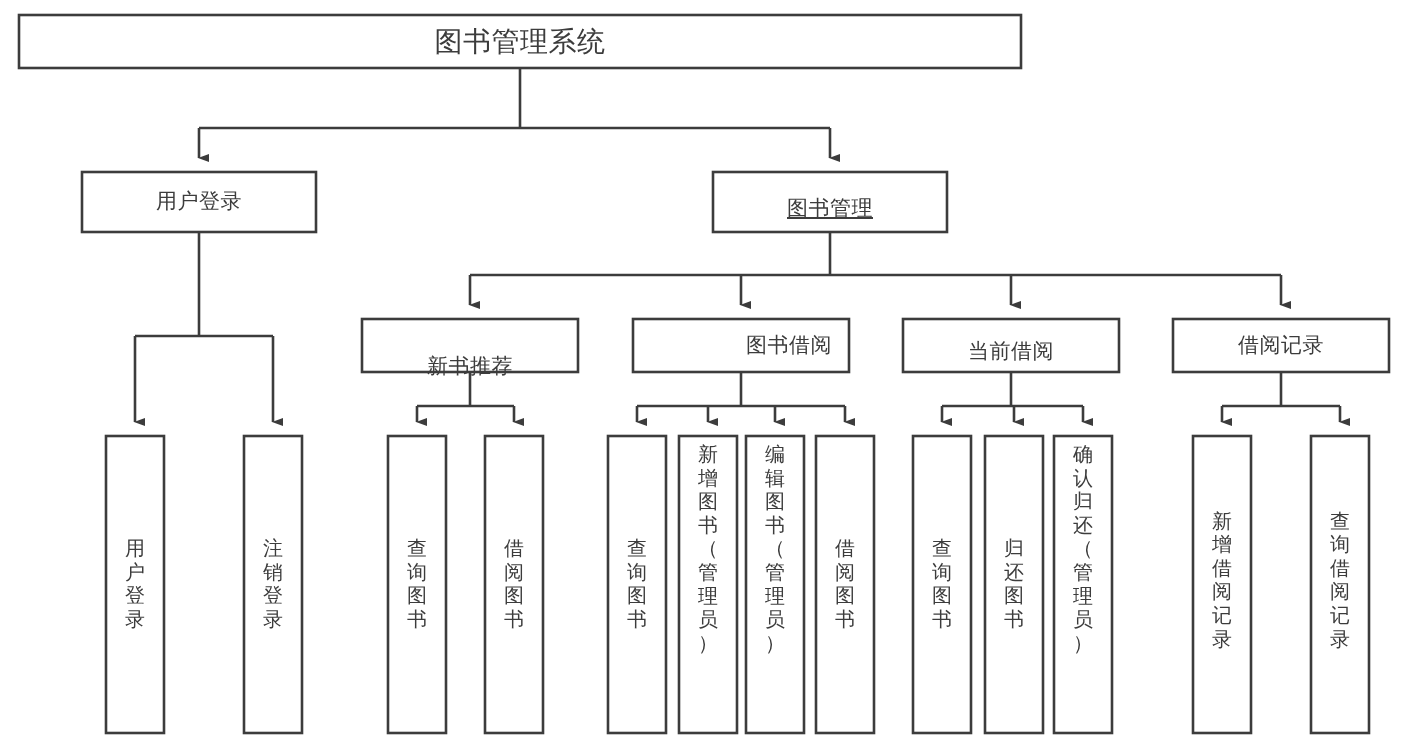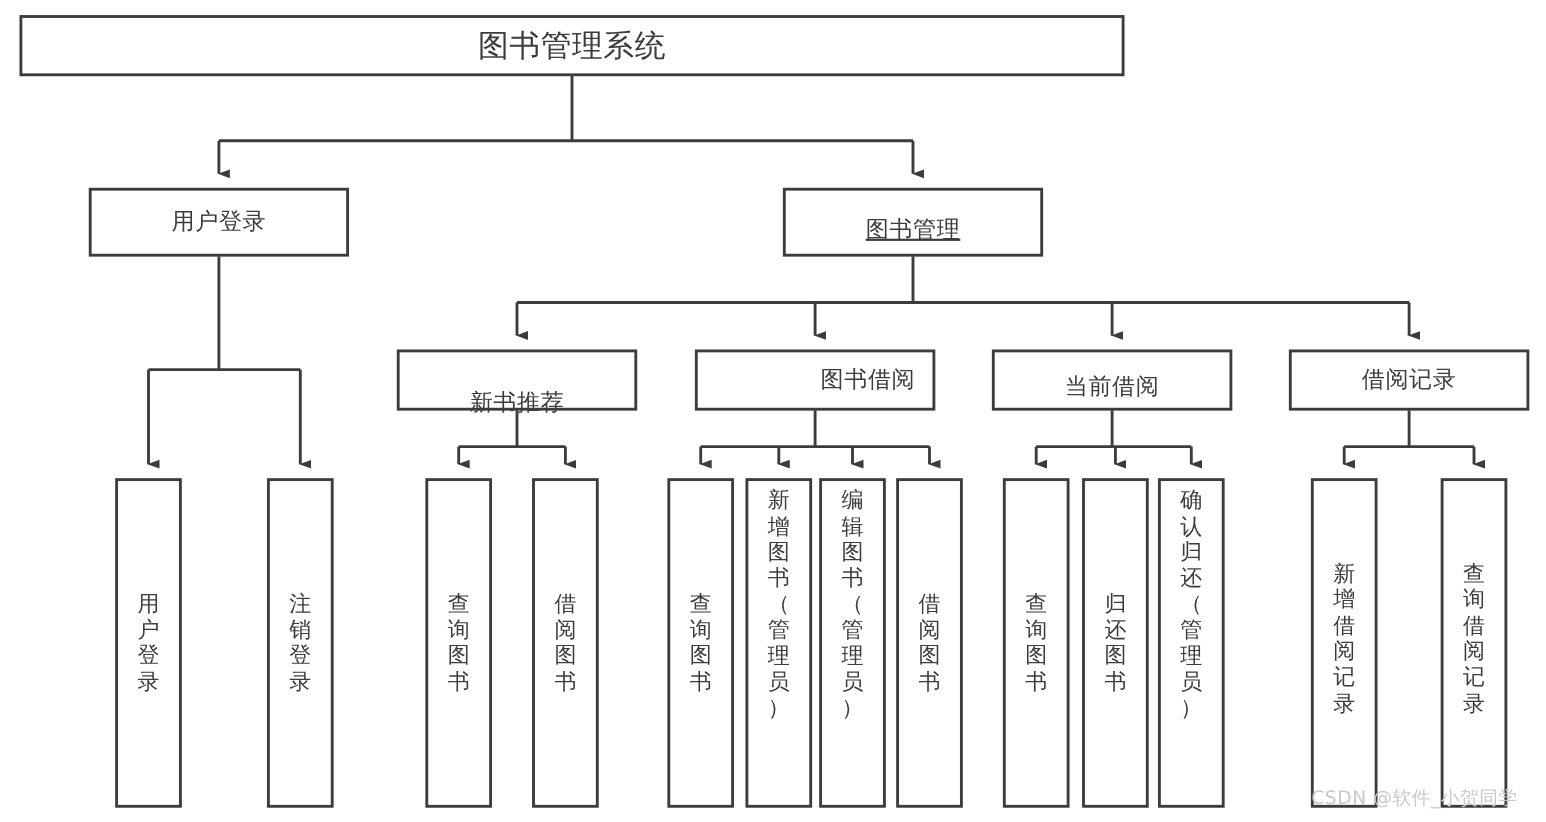--- a/index.html
+++ b/index.html
@@ -148,15 +148,14 @@
       <div class="node-label-v" style="left: 678px; width: 60px; top: 443px;"><span>新</span><span>增</span><span>图</span><span>书</span><span>（</span><span>管</span><span>理</span><span>员</span><span>）</span></div>
       <div class="node-label-v" style="left: 745px; width: 60px; top: 443px;"><span>编</span><span>辑</span><span>图</span><span>书</span><span>（</span><span>管</span><span>理</span><span>员</span><span>）</span></div>
       <div class="node-label-v" style="left: 815px; width: 60px; top: 537.3px;"><span>借</span><span>阅</span><span>图</span><span>书</span></div>
       <div class="node-label-v" style="left: 912px; width: 60px; top: 537.3px;"><span>查</span><span>询</span><span>图</span><span>书</span></div>
       <div class="node-label-v" style="left: 984px; width: 60px; top: 537.3px;"><span>归</span><span>还</span><span>图</span><span>书</span></div>
       <div class="node-label-v" style="left: 1053px; width: 60px; top: 443px;"><span>确</span><span>认</span><span>归</span><span>还</span><span>（</span><span>管</span><span>理</span><span>员</span><span>）</span></div>
       <div class="node-label-v" style="left: 1192px; width: 60px; top: 509.7px;"><span>新</span><span>增</span><span>借</span><span>阅</span><span>记</span><span>录</span></div>
       <div class="node-label-v" style="left: 1310px; width: 60px; top: 509.7px;"><span>查</span><span>询</span><span>借</span><span>阅</span><span>记</span><span>录</span></div>
     </div>
 
-  <div class="watermark" style="left: 1192px; top: 714px; color: rgb(201, 201, 201);">CSDN @软件_小贺同学</div>
 
 </div>
 
 </body></html>

